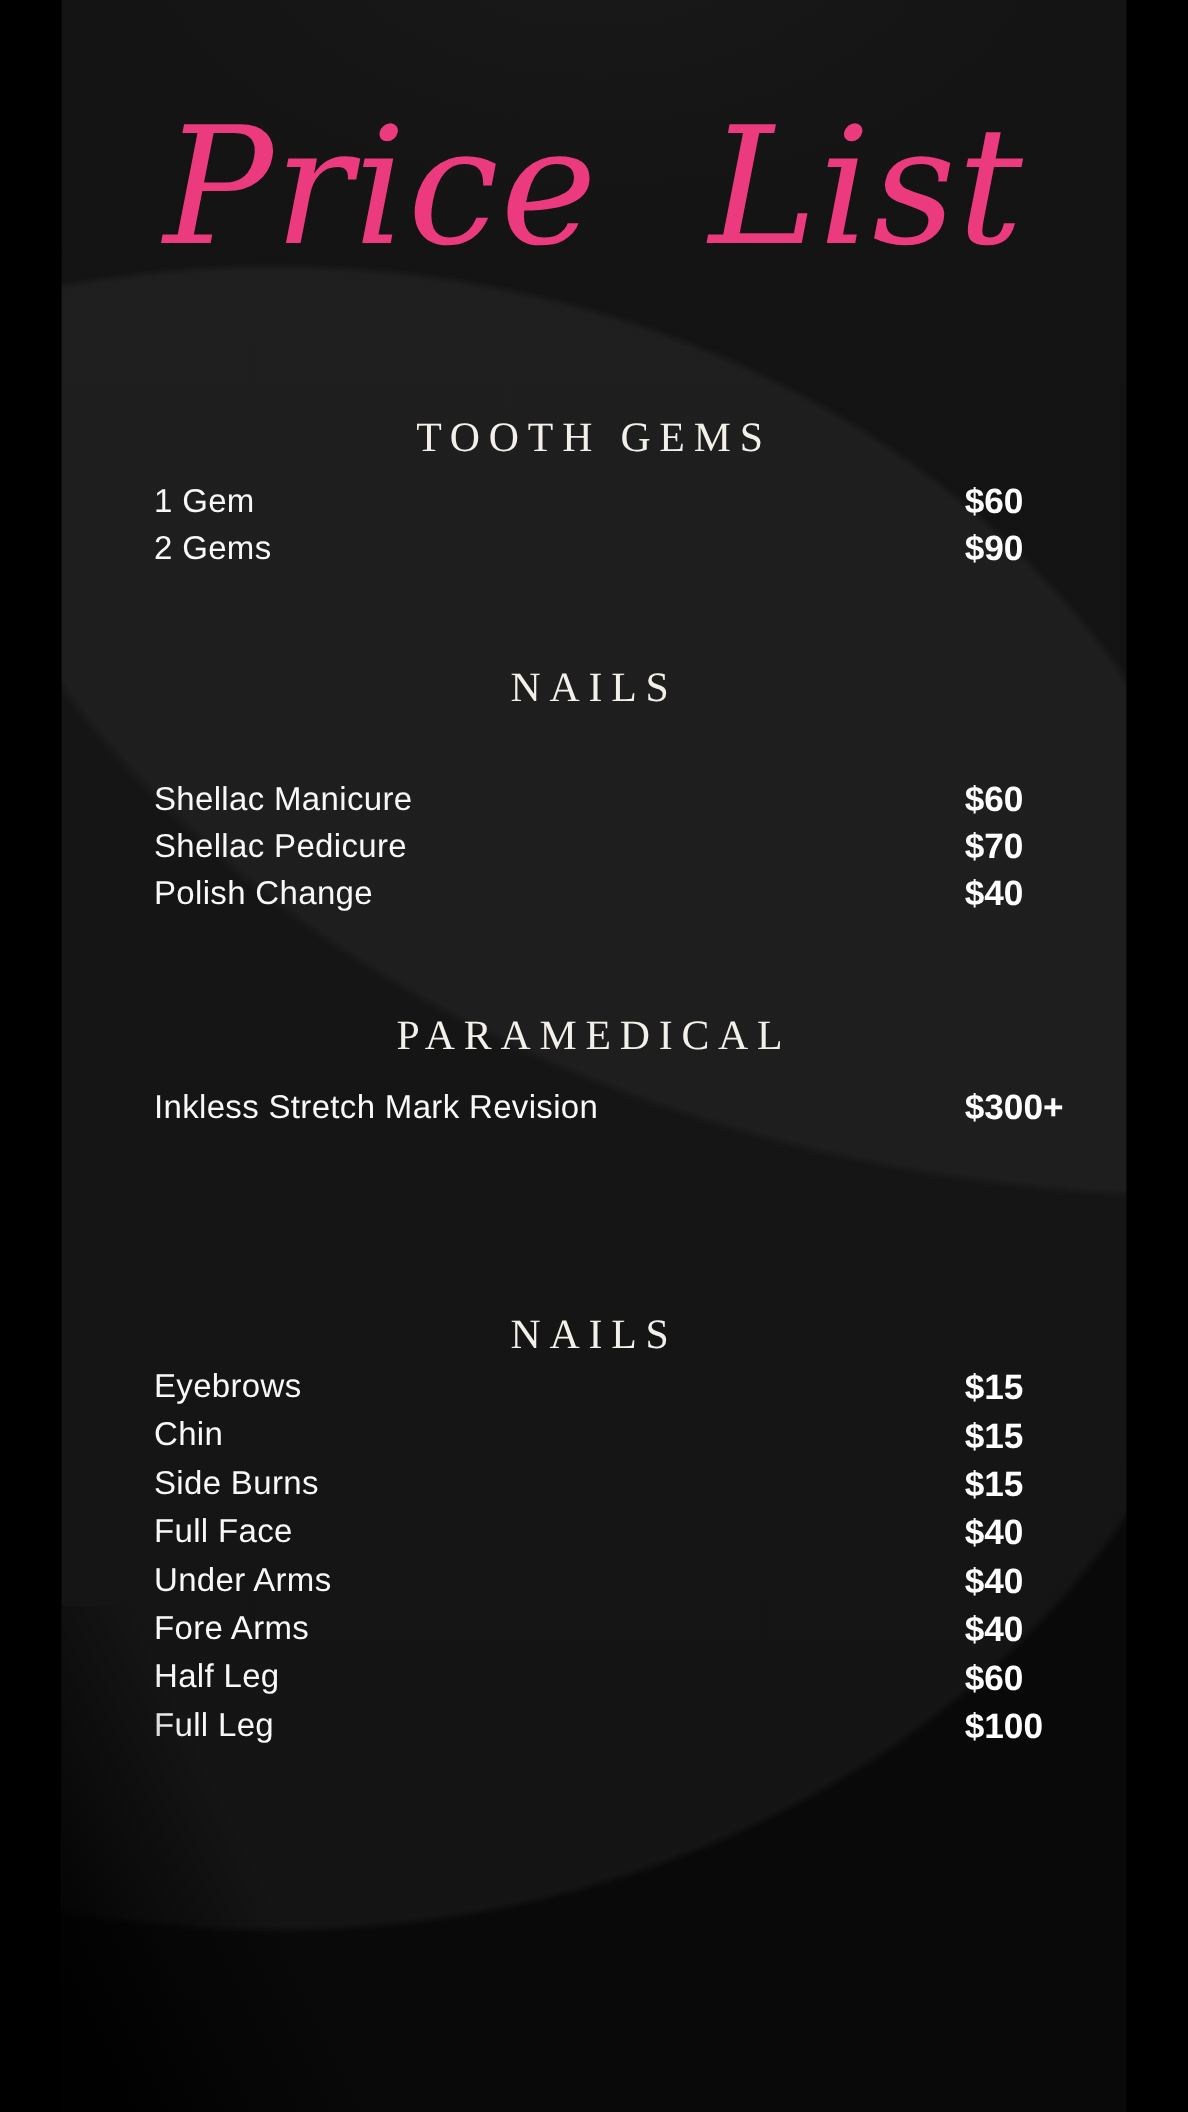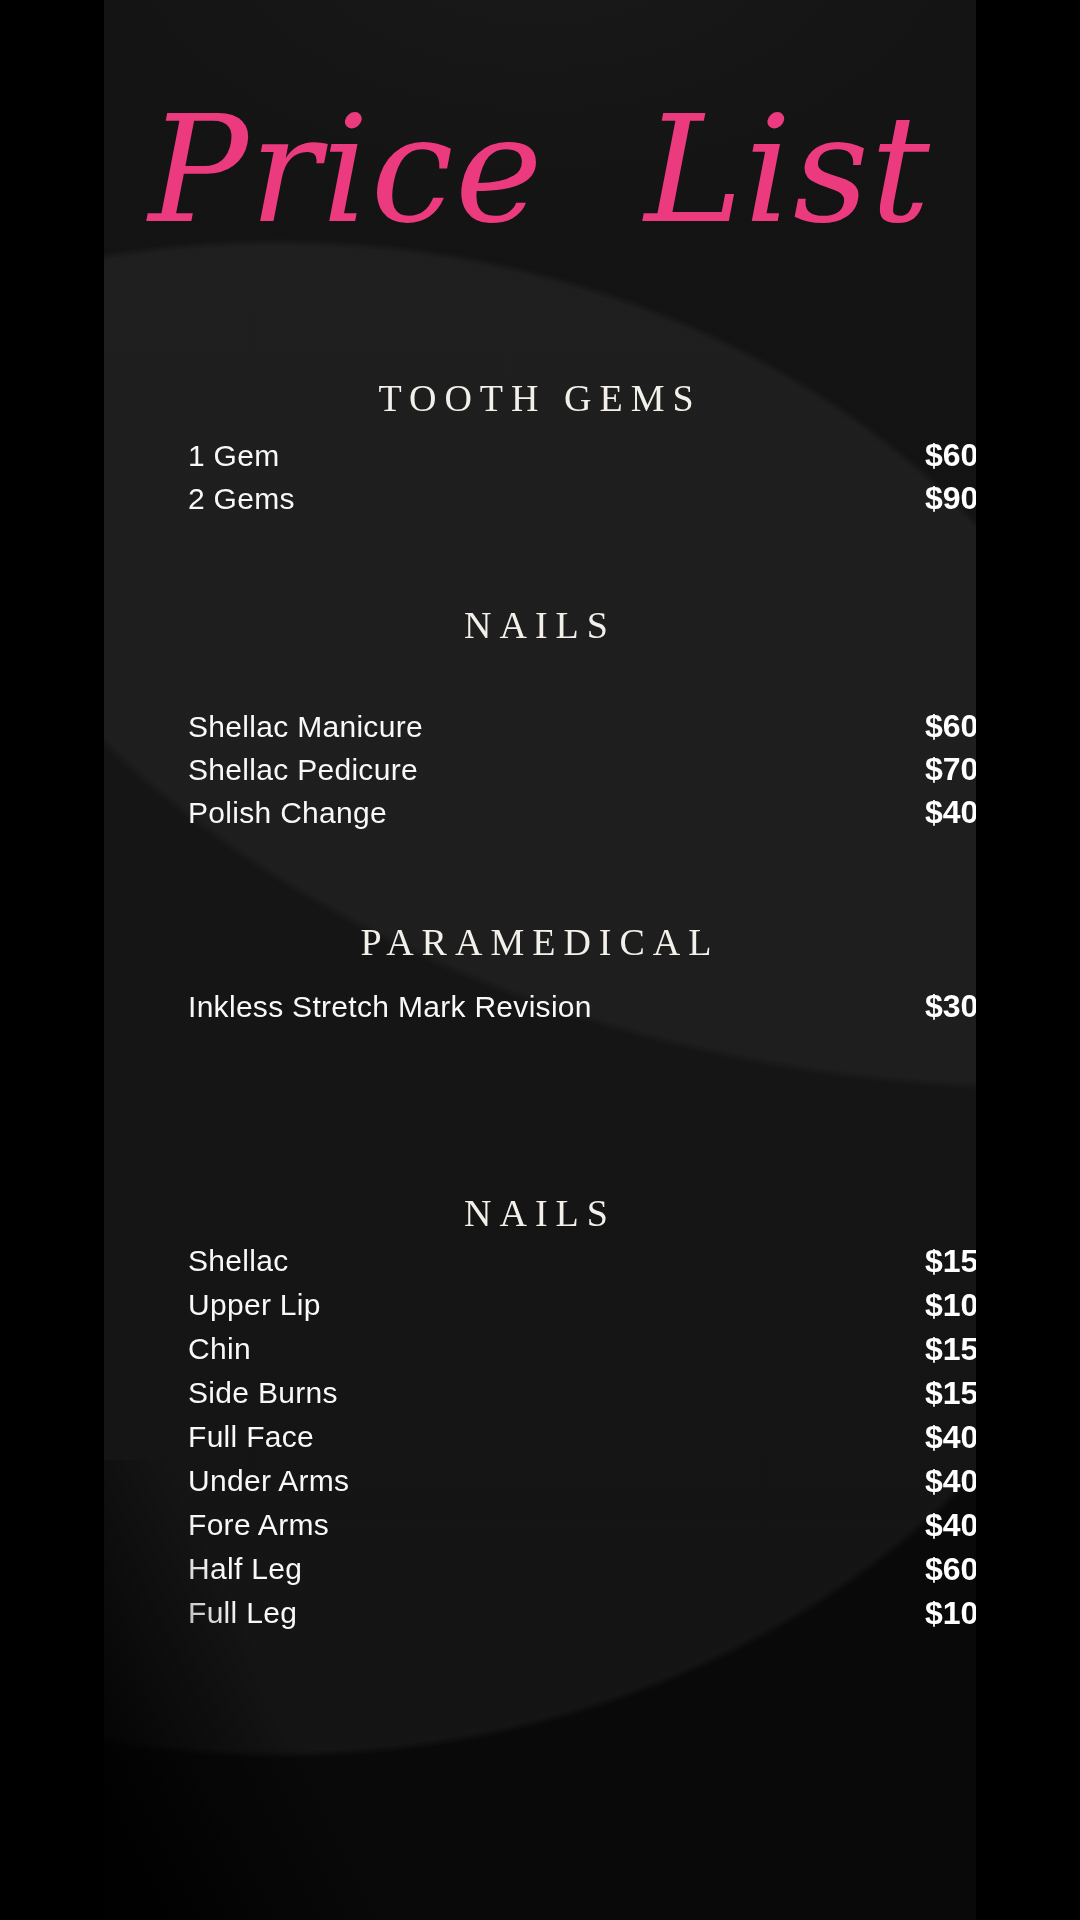--- a/index.html
+++ b/index.html
@@ -5,21 +5,21 @@
   :root {
     --accent: #ec3a7e;
     --bg: #0a0a0b;
     --heading: #f3f0ea;
     --text: #f8f8f8;
   }
   * { margin:0; padding:0; box-sizing:border-box; }
   html, body { background:#000; }
   .poster {
     position:relative;
-    width:872px;
+    width:968px;
     height:1920px;
     margin:0 auto;
     overflow:hidden;
     background:
       radial-gradient(ellipse 900px 760px at 20% 52%, rgba(255,255,255,0.048) 0%, rgba(255,255,255,0.048) 99%, rgba(255,255,255,0) 100%),
       radial-gradient(ellipse 1200px 900px at 108% 10%, rgba(255,255,255,0.04) 0%, rgba(255,255,255,0.04) 99%, rgba(255,255,255,0) 100%),
       radial-gradient(ellipse 700px 420px at 50% -4%, rgba(255,255,255,0.028) 0%, rgba(255,255,255,0) 75%),
       linear-gradient(180deg, var(--bg) 0%, #090909 100%);
     font-family: "Liberation Sans", sans-serif;
   }
@@ -129,26 +129,22 @@
         <span class="svc">Inkless Stretch Mark Revision</span>
         <span class="prc">$300+</span>
       </div>
     </div>
   </div>
 
   <div class="section" id="sec-wax">
     <div class="heading">NAILS</div>
     <div class="rows rows-tall">
       <div class="row">
-        <span class="svc">Shellac</span>
+        <span class="svc">Eyebrows</span>
         <span class="prc">$15</span>
-      </div>
-      <div class="row">
-        <span class="svc">Upper Lip</span>
-        <span class="prc">$10</span>
       </div>
       <div class="row">
         <span class="svc">Chin</span>
         <span class="prc">$15</span>
       </div>
       <div class="row">
         <span class="svc">Side Burns</span>
         <span class="prc">$15</span>
       </div>
       <div class="row">

